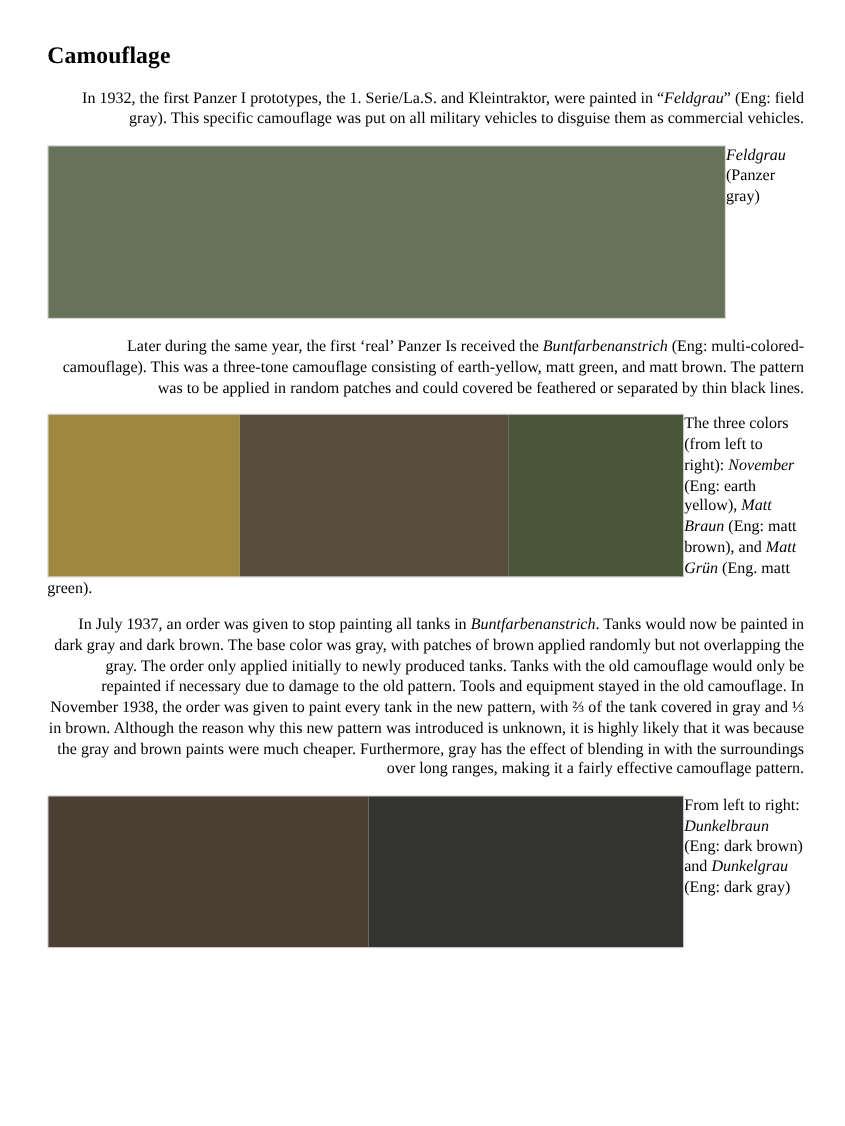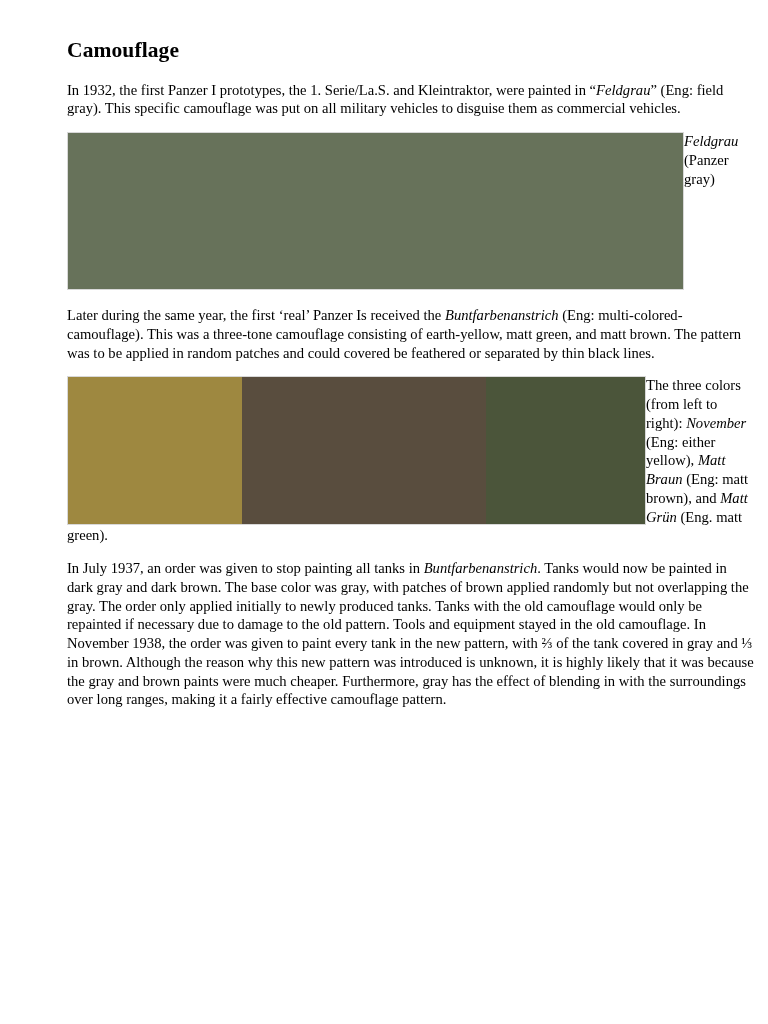--- a/index.html
+++ b/index.html
@@ -14,36 +14,36 @@
     overflow: hidden;
     font-family: "Liberation Serif", "DejaVu Serif", serif;
     color: #000000;
     -webkit-font-smoothing: antialiased;
   }
   .page {
     position: relative;
     width: 768px;
     height: 1024px;
     box-sizing: border-box;
-    padding: 38px 40px 0 67px;
+    padding: 38px 40px 0 43px;
   }
 
   h1.doc-title {
     font-size: 21.5px;
     font-weight: bold;
     margin: 0 0 18px 0;
     letter-spacing: 0.1px;
     line-height: 1.15;
   }
 
   p.para {
     font-size: 14.6px;
     line-height: 1.285;
     margin: 0 0 14px 0;
-    text-align: left;
+    text-align: right;
     width: 688px;
   }
 
   .ital { font-style: italic; }
 
   
   .fig-block {
     font-size: 14.6px;
     line-height: 1.285;
     width: 688px;
@@ -88,19 +88,26 @@
   </div>
 
   <p class="para"><span>Later during the same year, the first ‘real’ Panzer Is received the </span><span class="ital">Buntfarbenanstrich</span><span> (Eng: multi-colored-camouflage). This was a three-tone camouflage consisting of earth-yellow, matt green, and matt brown. The pattern was to be applied in random patches and could covered be feathered or separated by thin black lines.</span></p>
 
   <div class="fig-block fig-three">
     <div class="swatch">
       <div class="band" style="width:30.2%; background:#9e8840;"></div>
       <div class="band" style="width:42.2%; background:#594d3e;"></div>
       <div class="band" style="width:27.6%; background:#4b553a;"></div>
     </div>
-    <span class="caption-flow">The three colors (from left to right): </span><span class="caption-flow ital">November</span><span class="caption-flow"> (Eng: either yellow), </span><span class="caption-flow ital">Matt Braun</span><span class="caption-flow"> (Eng: matt brown), and </span><span class="caption-flow ital">Matt Grün</span><span class="caption-flow"> (Eng. matt green).</span>
+    <span class="caption-flow">The three colors (from left to right): </span><span class="caption-flow ital">November</span><span class="caption-flow"> (Eng: earth yellow), </span><span class="caption-flow ital">Matt Braun</span><span class="caption-flow"> (Eng: matt brown), and </span><span class="caption-flow ital">Matt Grün</span><span class="caption-flow"> (Eng. matt green).</span>
   </div>
 
   <p class="para"><span>In July 1937, an order was given to stop painting all tanks in </span><span class="ital">Buntfarbenanstrich</span><span>. Tanks would now be painted in dark gray and dark brown. The base color was gray, with patches of brown applied randomly but not overlapping the gray. The order only applied initially to newly produced tanks. Tanks with the old camouflage would only be repainted if necessary due to damage to the old pattern. Tools and equipment stayed in the old camouflage. In November 1938, the order was given to paint every tank in the new pattern, with ⅔ of the tank covered in gray and ⅓ in brown. Although the reason why this new pattern was introduced is unknown, it is highly likely that it was because the gray and brown paints were much cheaper. Furthermore, gray has the effect of blending in with the surroundings over long ranges, making it a fairly effective camouflage pattern.</span></p>
 
+  <div class="fig-block fig-two">
+    <div class="swatch">
+      <div class="band" style="width:50.5%; background:#4b3f34;"></div>
+      <div class="band" style="width:49.5%; background:#333330;"></div>
+    </div>
+    <span class="caption-flow">From left to right: </span><span class="caption-flow ital">Dunkelbraun</span><span class="caption-flow"> (Eng: dark brown) and </span><span class="caption-flow ital">Dunkelgrau</span><span class="caption-flow"> (Eng: dark gray)</span>
+  </div>
 
 </div>
 
 </body></html>

